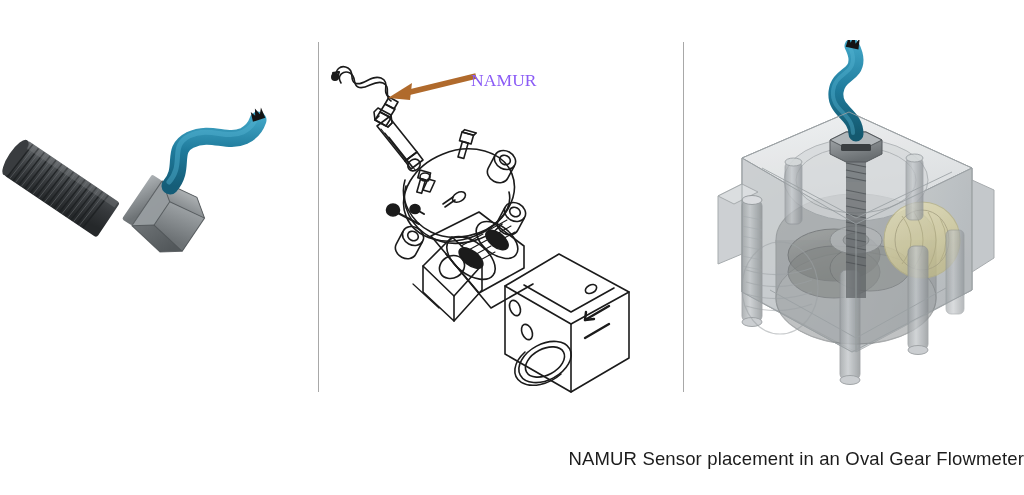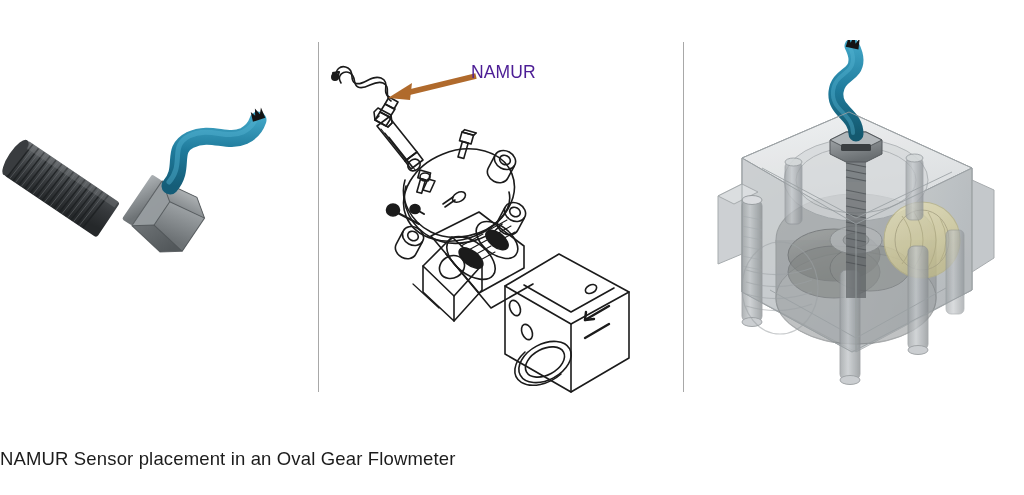--- a/index.html
+++ b/index.html
@@ -20,31 +20,31 @@
   
   .panel{position:absolute;}
   #panel-left{left:0px;top:40px;width:318px;height:355px;}
   #panel-middle{left:319px;top:40px;width:364px;height:355px;}
   #panel-right{left:684px;top:40px;width:340px;height:355px;}
 
   .panel svg{display:block;width:100%;height:100%;}
 
   
   #annotation-label{
-    position:absolute;left:471px;top:60px;width:120px;
-    font-size:17.5px;line-height:25px;color:#4c1d95;
-    font-family:Liberation Sans, sans-serif;
+    position:absolute;left:471px;top:68px;width:120px;
+    font-size:17.5px;line-height:25px;color:#8b5cf6;
+    font-family:Liberation Serif, serif;
     letter-spacing:0.1px;
   }
   #annotation-label .ln{display:block;white-space:nowrap;}
 
   
   #caption{
     position:absolute;left:0;top:448px;width:1024px;
-    text-align:left;font-size:18.5px;color:#1c1c1c;
+    text-align:right;font-size:18.5px;color:#1c1c1c;
     font-family:"Liberation Sans", sans-serif;
     letter-spacing:0.15px;
   }
 </style>
 </head>
 <body>
 
 <div class="figure">
 
   <div class="divider" id="divider-1"></div>

